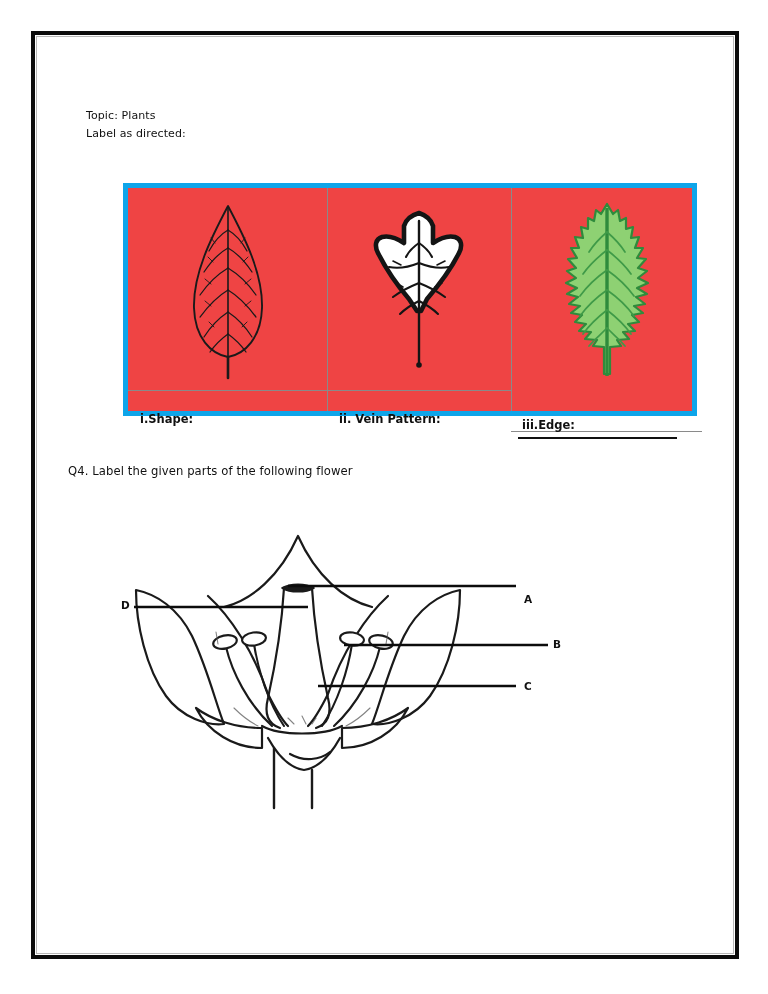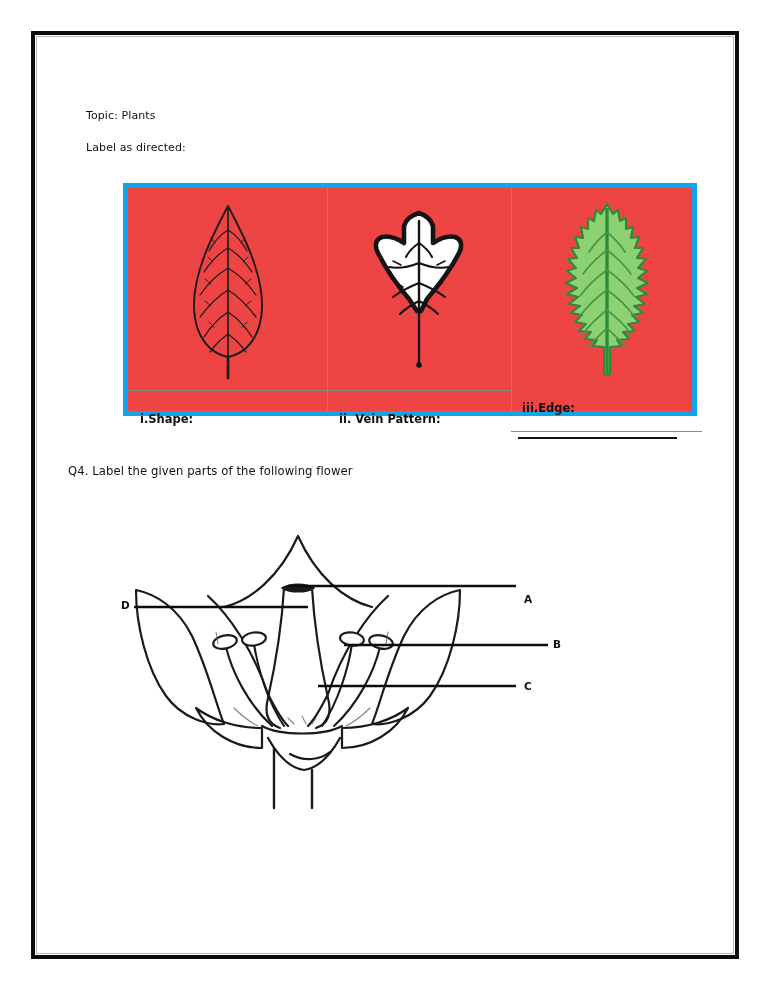--- a/index.html
+++ b/index.html
@@ -42,21 +42,21 @@
   
   .doc-text {
     position: absolute;
     font-family: "DejaVu Sans", sans-serif;
     font-size: 11px;
     color: #111111;
     letter-spacing: .1px;
     white-space: nowrap;
   }
   #topic-line  { left: 86px; top: 109px; }
-  #instruction-line { left: 86px; top: 127px; margin-top: 14px; }
+  #instruction-line { left: 86px; top: 127px; }
   #q4-line { left: 68px; top: 464px; font-size: 11.6px; }
 
   
   #leaf-table {
     position: absolute;
     left: 123px; top: 183px;
     width: 574px; height: 233px;
     border: 5px solid #0ea5e9;
     box-sizing: border-box;
     background: #ef4444;
@@ -93,21 +93,21 @@
   .cell-label {
     position: absolute;
     font-family: "DejaVu Sans", sans-serif;
     font-size: 11.5px;
     font-weight: bold;
     color: #111111;
     white-space: nowrap;
   }
   #cell-label-1 { left: 12px;  top: 224px; }
   #cell-label-2 { left: 211px; top: 224px; }
-  #cell-label-3 { left: 394px; top: 213px; text-align: center; }
+  #cell-label-3 { left: 394px; top: 230px; text-align: center; }
 
   #edge-answer-rule {
     position: absolute;
     left: 390px; top: 249px;
     width: 159px; height: 2px;
     background: #111111;
   }
 
   
   #flower-figure {

